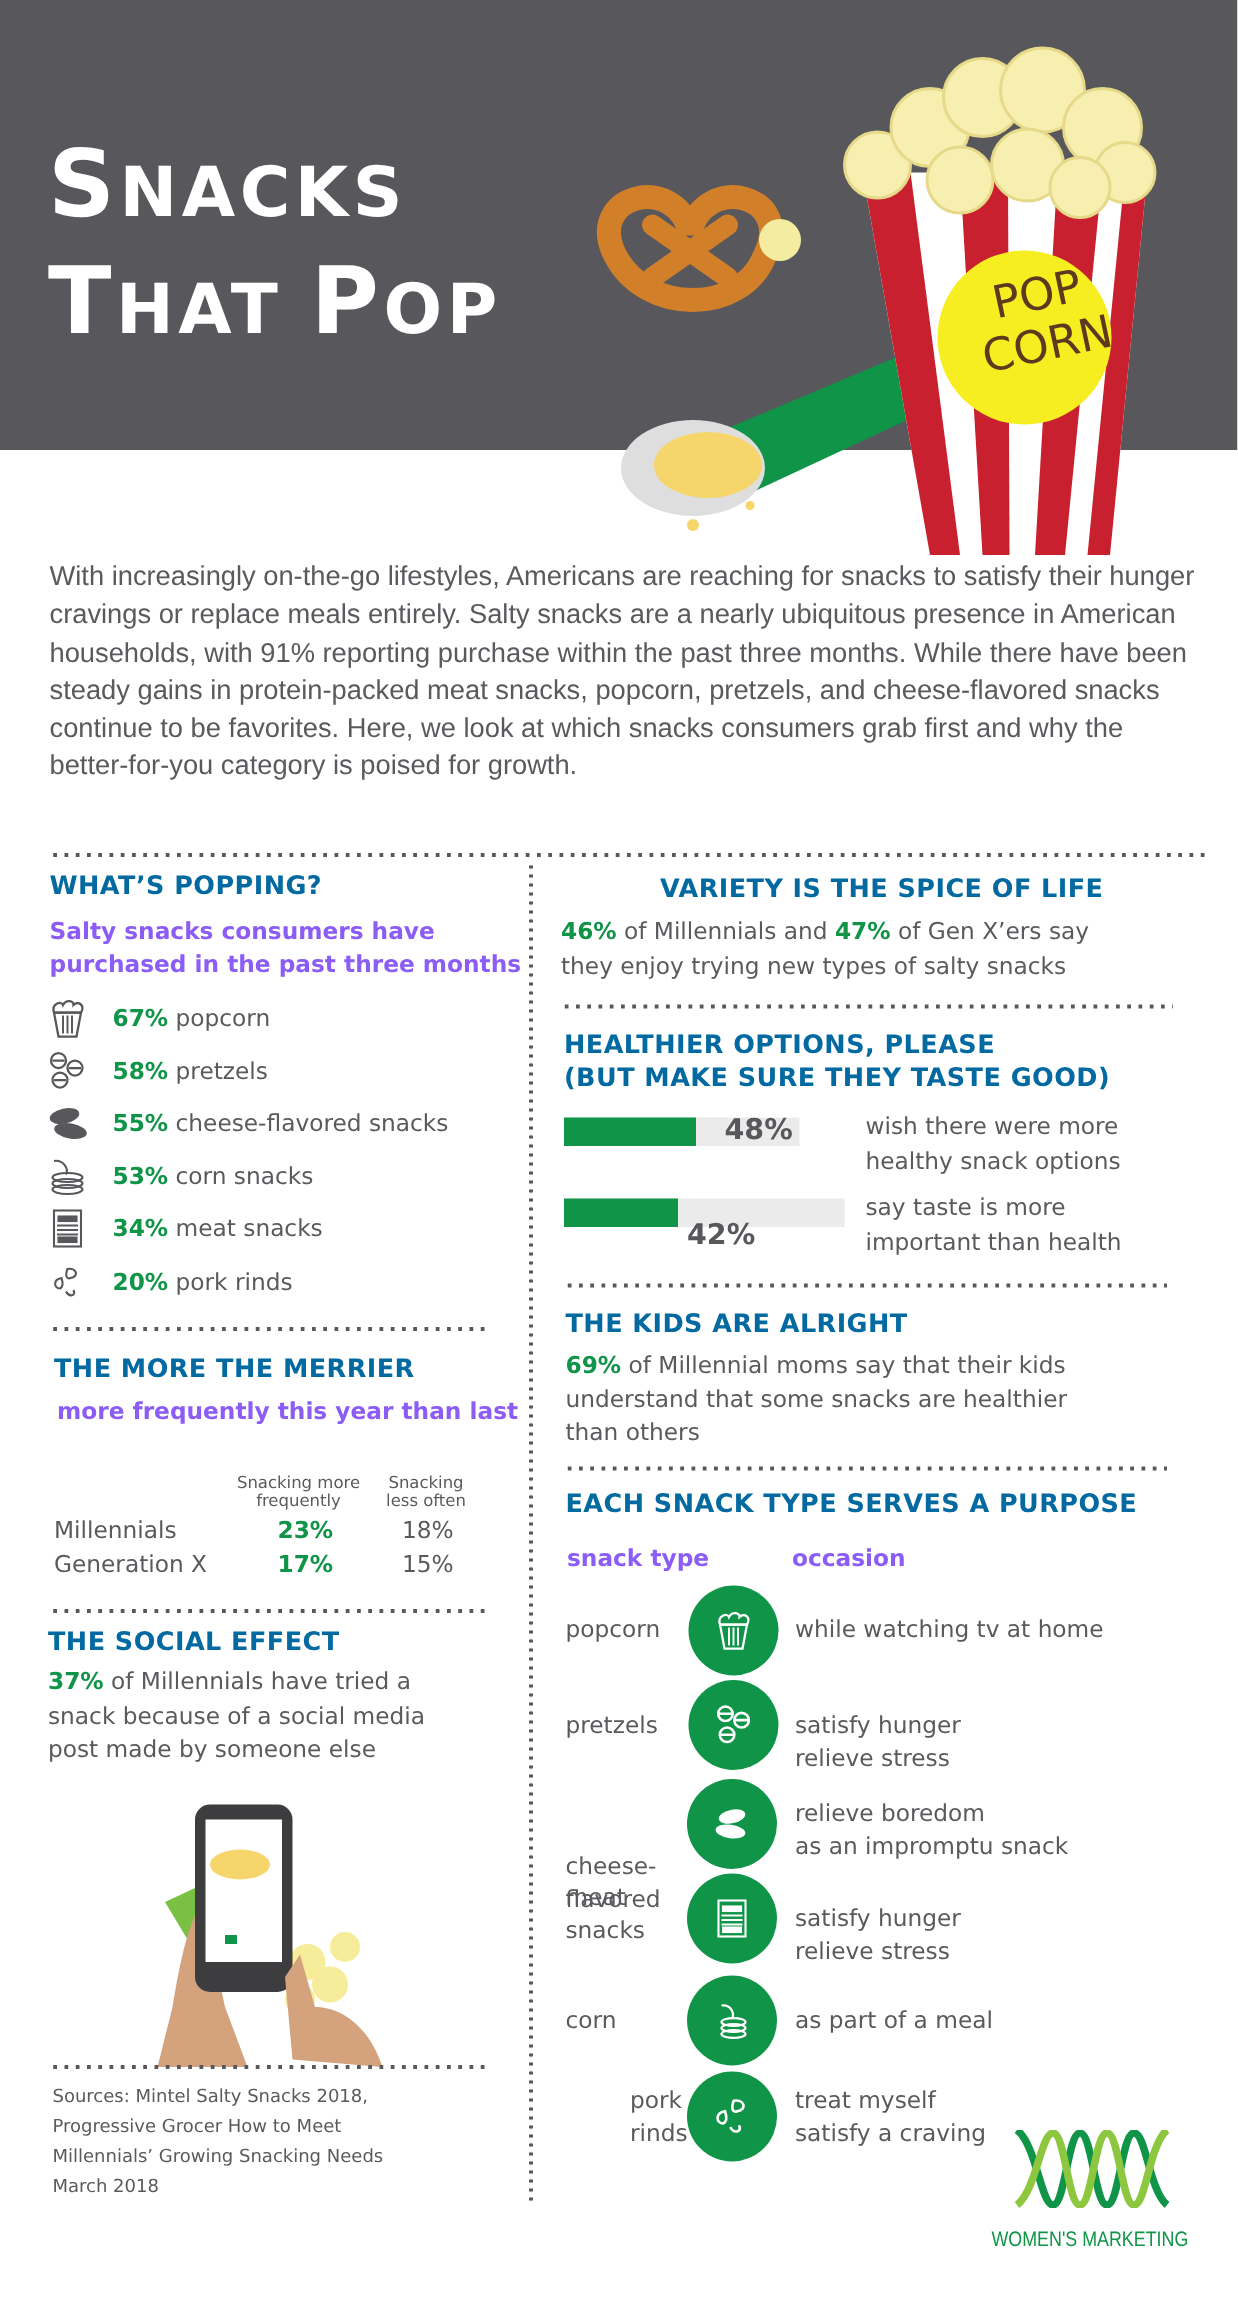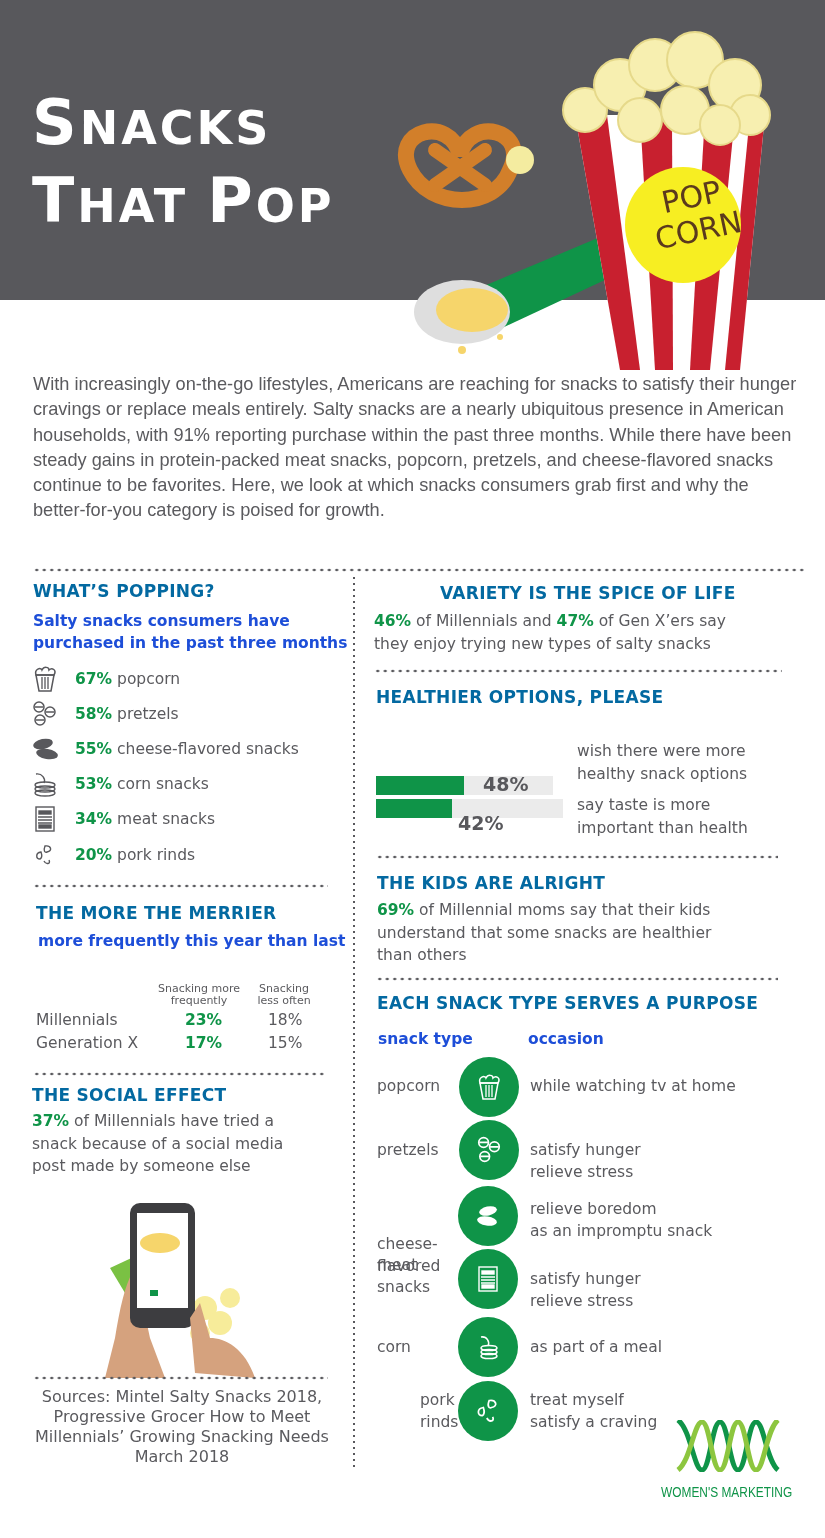--- a/index.html
+++ b/index.html
@@ -6,21 +6,21 @@
   body { width: 825px; height: 1538px; background: #ffffff; font-family: "DejaVu Sans", sans-serif; color: #5a5a5e; position: relative; overflow: hidden; }
   .abs { position: absolute; }
   .header { position: absolute; left: 0; top: 0; width: 825px; height: 300px; background: #58585c; }
   .title { position: absolute; left: 32px; color: #fff; font-family: "DejaVu Sans", sans-serif; font-weight: bold; letter-spacing: 3px; line-height: 1; }
   .title .big { font-size: 62px; }
   .title .sm { font-size: 46px; }
   .intro { position: absolute; left: 33px; top: 372px; width: 770px; font-family: "Liberation Sans", sans-serif; font-size: 18.2px; line-height: 25.3px; color: #5a5a5e; }
   .dots-h { position: absolute; height: 4px; background-image: radial-gradient(circle, #58585c 1.4px, transparent 1.6px); background-size: 7.5px 4px; background-repeat: repeat-x; }
   .dots-v { position: absolute; width: 4px; background-image: radial-gradient(circle, #58585c 1.2px, transparent 1.4px); background-size: 4px 6px; background-repeat: repeat-y; }
   .h2 { position: absolute; font-family: "DejaVu Sans", sans-serif; font-weight: bold; font-size: 17px; color: #0369a1; letter-spacing: 0.3px; line-height: 22px; }
-  .sub { position: absolute; font-family: "DejaVu Sans", sans-serif; font-weight: bold; font-size: 15.5px; color: #1d4ed8; line-height: 22px; }
+  .sub { position: absolute; font-family: "DejaVu Sans", sans-serif; font-weight: bold; font-size: 15.5px; color: #8b5cf6; line-height: 22px; }
   .body { position: absolute; font-family: "DejaVu Sans", sans-serif; font-size: 15.5px; color: #5a5a5e; line-height: 22.5px; }
   .green { color: #0f9448; font-weight: bold; }
   .list-row { position: absolute; left: 30px; height: 30px; display: flex; align-items: center; }
   .list-row .ic { width: 30px; height: 28px; display: flex; align-items: center; justify-content: center; }
   .list-row .txt { margin-left: 15px; font-size: 15.5px; }
   .tbl { position: absolute; font-size: 15.5px; }
   .tbl-head { position: absolute; font-size: 11px; color: #5a5a5e; text-align: center; line-height: 12px; }
   .bar-bg { position: absolute; height: 19px; background: #ebebeb; }
   .bar-fg { position: absolute; left: 0; top: 0; height: 19px; background: #0f9448; }
   .bar-lbl { position: absolute; top: -3px; font-size: 19px; font-weight: bold; color: #58585c; }
@@ -187,39 +187,40 @@
   <path d="M10,180 L20,140 C25,110 30,85 40,70 L55,140 L70,180 Z" fill="#d5a27e"></path>
   <rect x="35" y="5" width="65" height="125" rx="10" fill="#3d3d40"></rect>
   <rect x="42" y="15" width="51" height="95" fill="#ffffff"></rect>
   <ellipse cx="65" cy="45" rx="20" ry="10" fill="#f6d56b"></ellipse>
   <rect x="55" y="92" width="8" height="6" fill="#0f9448"></rect>
   <path d="M95,120 L100,175 L160,180 C150,150 130,140 115,140 L105,105 Z" fill="#d5a27e"></path>
 </svg>
 
 <div class="dots-h" style="left:33px;top:1376px;width:295px;"></div>
 
-<div class="body" style="left:35px;top:1387px;font-size:16px;line-height:20px;text-align:center;">
+<div class="body" style="left:35px;top:1387px;font-size:12px;line-height:20px;">
   <div>Sources: Mintel Salty Snacks 2018,</div>
   <div>Progressive Grocer How to Meet</div>
   <div>Millennials’ Growing Snacking Needs</div>
   <div>March 2018</div>
 </div>
 
 <div class="h2" style="left:396px;top:582px;margin-left:44px;">VARIETY IS THE SPICE OF LIFE</div>
 <div class="body" style="left:374px;top:610px;">
   <div><span class="green">46%</span><span> of Millennials and </span><span class="green">47%</span><span> of Gen X’ers say</span></div>
   <div>they enjoy trying new types of salty snacks</div>
 </div>
 
 <div class="dots-h" style="left:374px;top:669px;width:408px;"></div>
 
 <div class="h2" style="left:376px;top:686px;">
   <div>HEALTHIER OPTIONS, PLEASE</div>
-</div>
-<div class="bar-bg" style="left:376px;top:776px;width:177px;">
+  <div>(BUT MAKE SURE THEY TASTE GOOD)</div>
+</div>
+<div class="bar-bg" style="left:376px;top:745px;width:157px;">
   <div class="bar-fg" style="width:88px;"></div>
   <div class="bar-lbl" style="left:107px;">48%</div>
 </div>
 <div class="body" style="left:577px;top:740px;">
   <div>wish there were more</div>
   <div>healthy snack options</div>
 </div>
 <div class="bar-bg" style="left:376px;top:799px;width:187px;">
   <div class="bar-fg" style="width:76px;"></div>
   <div class="bar-lbl" style="left:82px;margin-top:16px;">42%</div>

